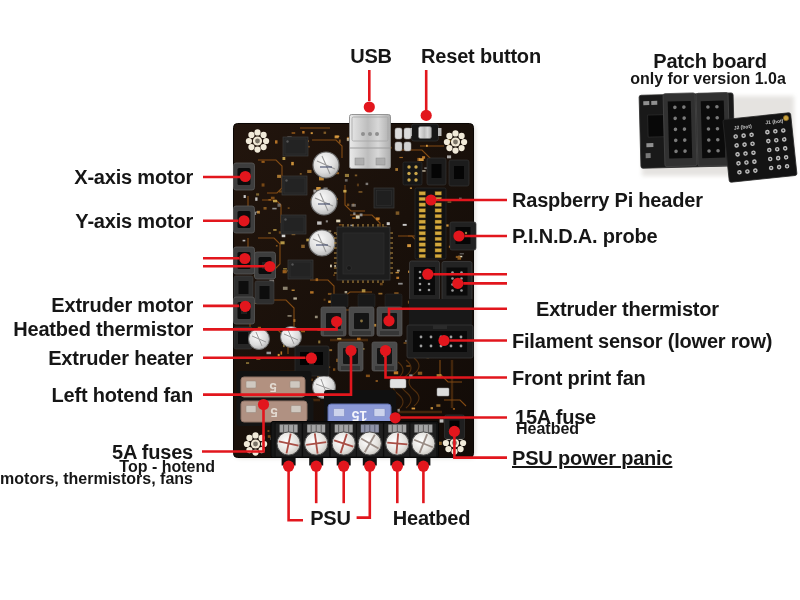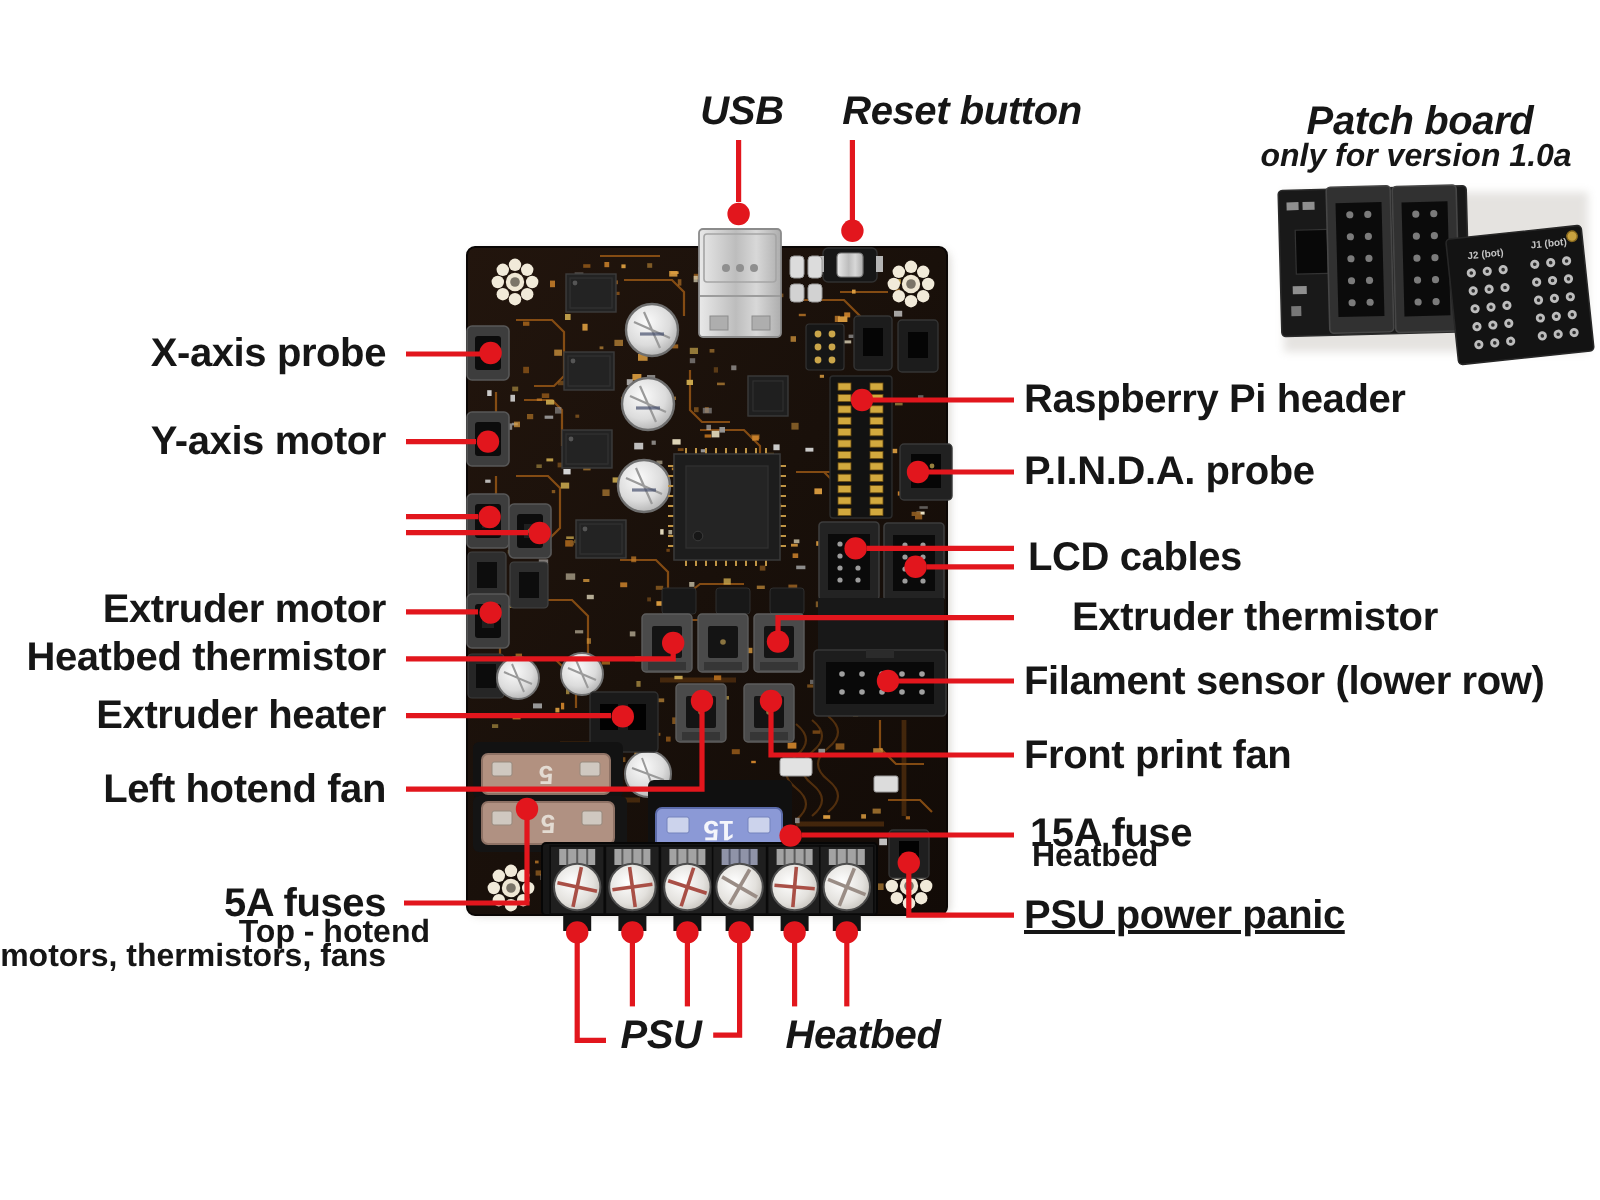--- a/index.html
+++ b/index.html
@@ -3,21 +3,21 @@
 <meta charset="utf-8">
 <style>
   html,body{margin:0;padding:0;background:#ffffff;}
   #stage{position:relative;width:800px;height:600px;background:#ffffff;overflow:hidden;
          font-family:"Liberation Sans","DejaVu Sans",sans-serif;}
   #art{position:absolute;left:0;top:0;}
   .lbl{position:absolute;font-weight:bold;font-size:20px;line-height:20px;color:#161616;
        white-space:nowrap;letter-spacing:-0.2px;}
   .lbl.small{font-size:16px;line-height:12px;letter-spacing:0;}
   .lbl.right-align{text-align:right;}
-  .lbl.center{transform:translateX(-50%);text-align:right;font-style:italic;}
+  .lbl.center{transform:translateX(-50%);text-align:right;}
 </style>
 </head>
 <body>
 
 <div id="stage">
 
 <svg id="art" width="800" height="600" viewBox="0 0 800 600">
   <defs>
     <linearGradient id="pcbGrad" x1="0" y1="0" x2="1" y2="1">
       <stop offset="0" stop-color="#22150d"></stop>
@@ -963,33 +963,32 @@
     <circle cx="343.7" cy="466.2" r="5.6"></circle>
     <circle cx="369.8" cy="466.2" r="5.6"></circle>
     <circle cx="397.3" cy="466.2" r="5.6"></circle>
     <circle cx="423.4" cy="466.2" r="5.6"></circle>
   </g>
 </svg>
 
 <div class="lbl center" style="left:371px;top:46px;">USB</div>
 <div class="lbl center" style="left:481px;top:46px;">Reset button</div>
 
-<div class="lbl right-align" style="right:607px;top:167px;">X-axis probe</div>
+<div class="lbl right-align" style="right:607px;top:167px;">X-axis motor</div>
 <div class="lbl right-align" style="right:607px;top:210.8px;">Y-axis motor</div>
 <div class="lbl right-align" style="right:607px;top:294.7px;">Extruder motor</div>
 <div class="lbl right-align" style="right:607px;top:319.4px;">Heatbed thermistor</div>
 <div class="lbl right-align" style="right:607px;top:347.8px;">Extruder heater</div>
 <div class="lbl right-align" style="right:607px;top:384.6px;">Left hotend fan</div>
 <div class="lbl right-align" style="right:607px;top:442px;">5A fuses</div>
 <div class="lbl small right-align" style="right:585px;top:460.5px;">Top - hotend</div>
 <div class="lbl small right-align" style="right:607px;top:473px;">Bottom - motors, thermistors, fans</div>
 
 <div class="lbl" style="left:512px;top:190px;">Raspberry Pi header</div>
 <div class="lbl" style="left:512px;top:226px;">P.I.N.D.A. probe</div>
-<div class="lbl" style="left:514px;top:269px;">LCD cables</div>
 <div class="lbl" style="left:536px;top:299px;">Extruder thermistor</div>
 <div class="lbl" style="left:512px;top:330.5px;">Filament sensor (lower row)</div>
 <div class="lbl" style="left:512px;top:367.5px;">Front print fan</div>
 <div class="lbl" style="left:515px;top:407.4px;">15A fuse</div>
 <div class="lbl small" style="left:516px;top:422.5px;">Heatbed</div>
 <div class="lbl" style="left:512px;top:447.6px;text-decoration:underline;">PSU power panic</div>
 
 <div class="lbl center" style="left:330.5px;top:507.5px;">PSU</div>
 <div class="lbl center" style="left:431.5px;top:507.5px;">Heatbed</div>
 

